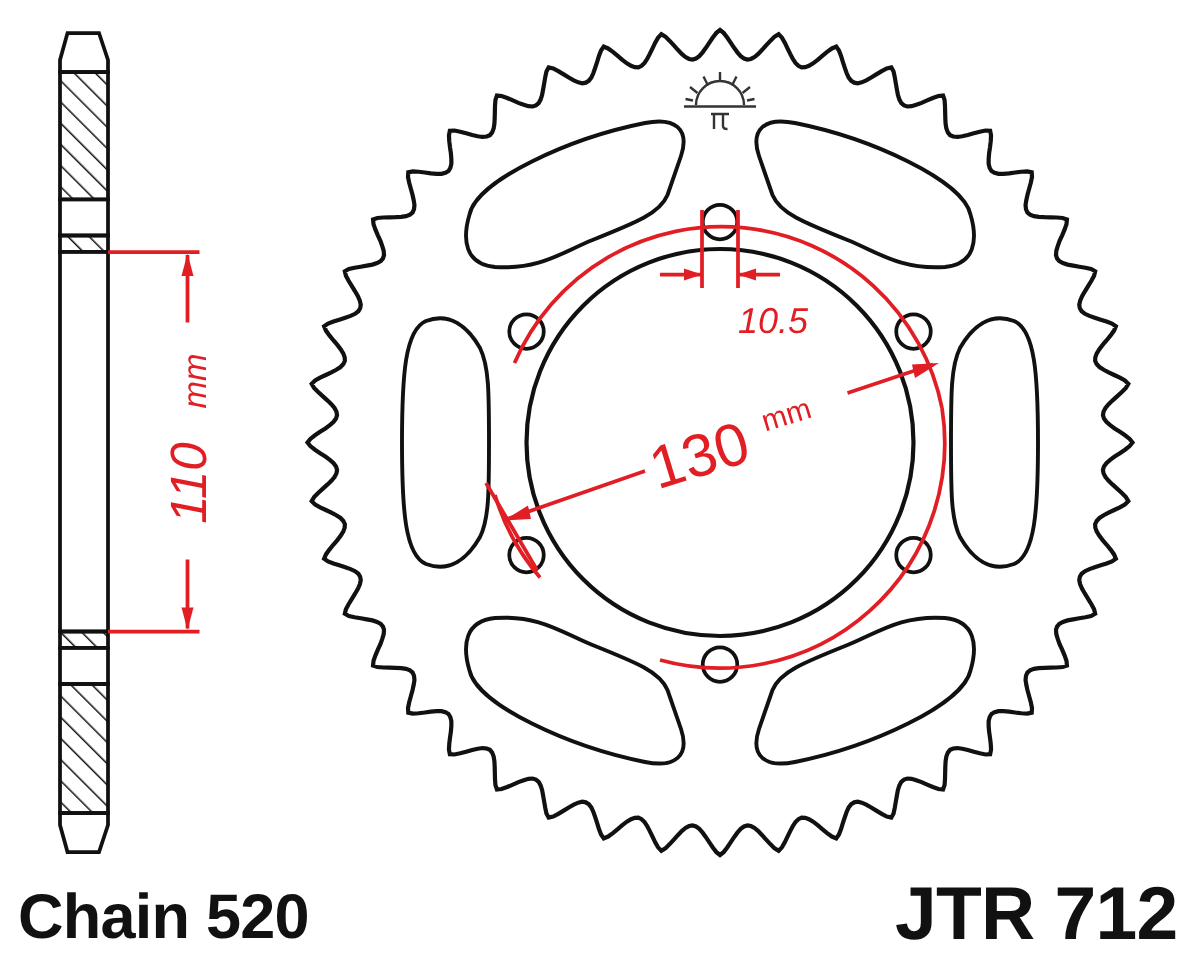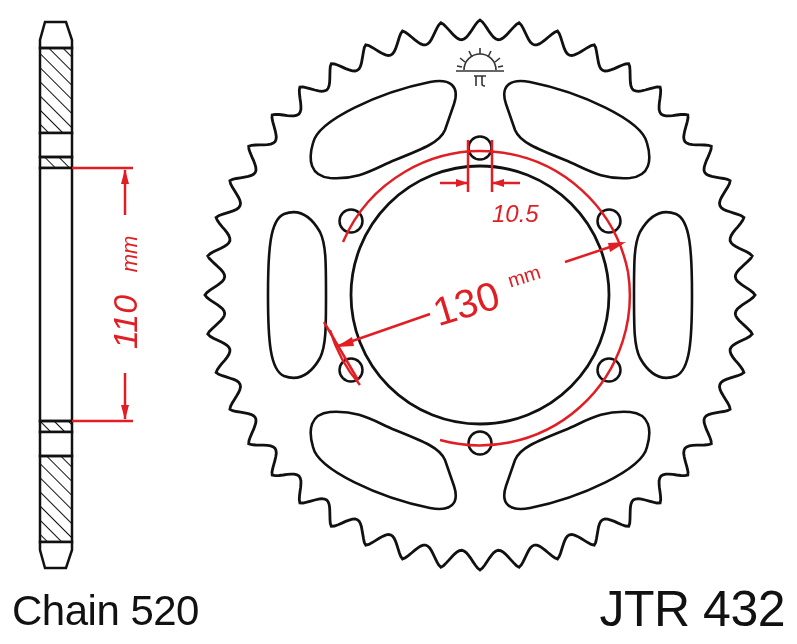--- a/index.html
+++ b/index.html
@@ -1,19 +1,19 @@
 <!DOCTYPE html>
 <html><head>
 <meta charset="utf-8">
 <style>
   html, body { margin: 0; padding: 0; background: #ffffff; }
   body { width: 797px; height: 644px; position: relative; overflow: hidden; font-family: "Liberation Sans", sans-serif; }
   #drawing { position: absolute; left: 0; top: 0; }
   .label-chain, .label-part {
-    position: absolute; font-family: "Liberation Sans", sans-serif; font-weight: normal;
+    position: absolute; font-family: "Liberation Sans", sans-serif; font-weight: bold;
     color: #111111; line-height: 1; white-space: nowrap;
   }
   .label-chain { left: 12px; top: 590px; font-size: 42px; letter-spacing: -0.5px; }
   .label-part { right: 12px; top: 584px; font-size: 50px; letter-spacing: -0.5px; }
   svg text { font-family: "Liberation Sans", sans-serif; }
 </style>
 </head>
 <body>
 
 <svg id="drawing" width="797" height="644" viewBox="0 0 797 644" xmlns="http://www.w3.org/2000/svg">
@@ -111,13 +111,13 @@
       <line x1="460" y1="58" x2="465" y2="62"></line>
       <line x1="500" y1="58" x2="495" y2="62"></line>
       <line x1="457" y1="66" x2="462" y2="67"></line>
       <line x1="503" y1="66" x2="498" y2="67"></line>
       <path d="M474 76 L486 76 M476 76 L476 86 M482 76 L482 84 Q482 86 485 86"></path>
     </g>
   </g>
 </svg>
 
 <div class="label-chain">Chain 520</div>
-<div class="label-part">JTR 432</div>
+<div class="label-part">JTR 712</div>
 
 </body></html>

